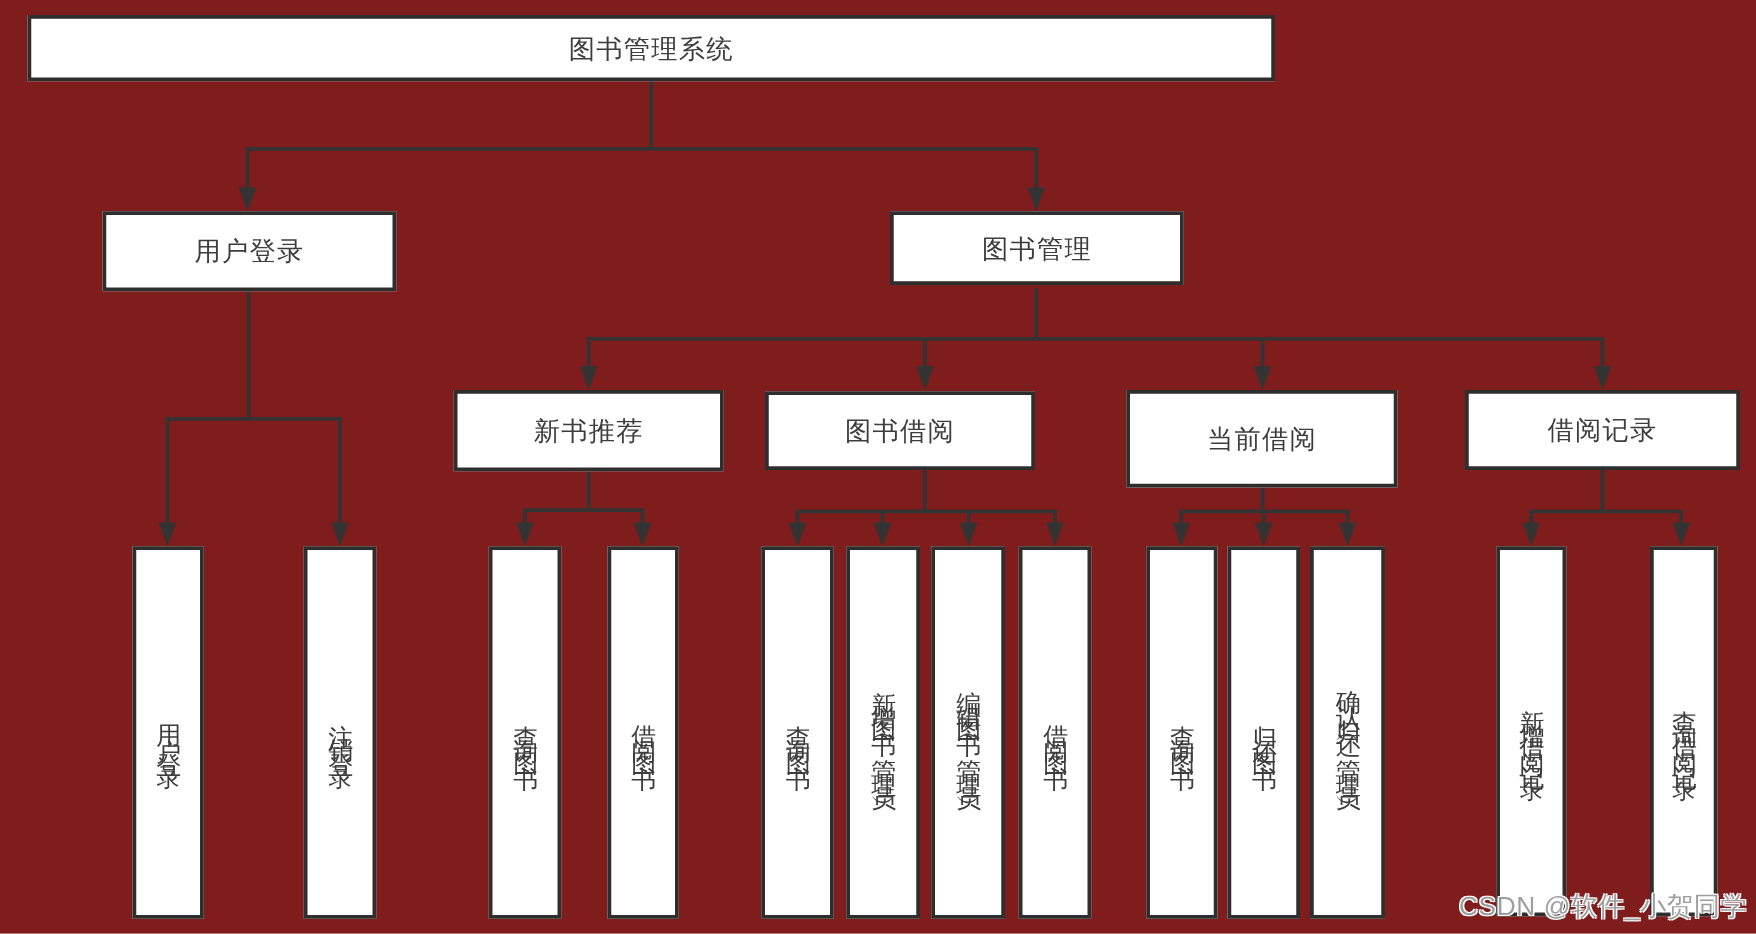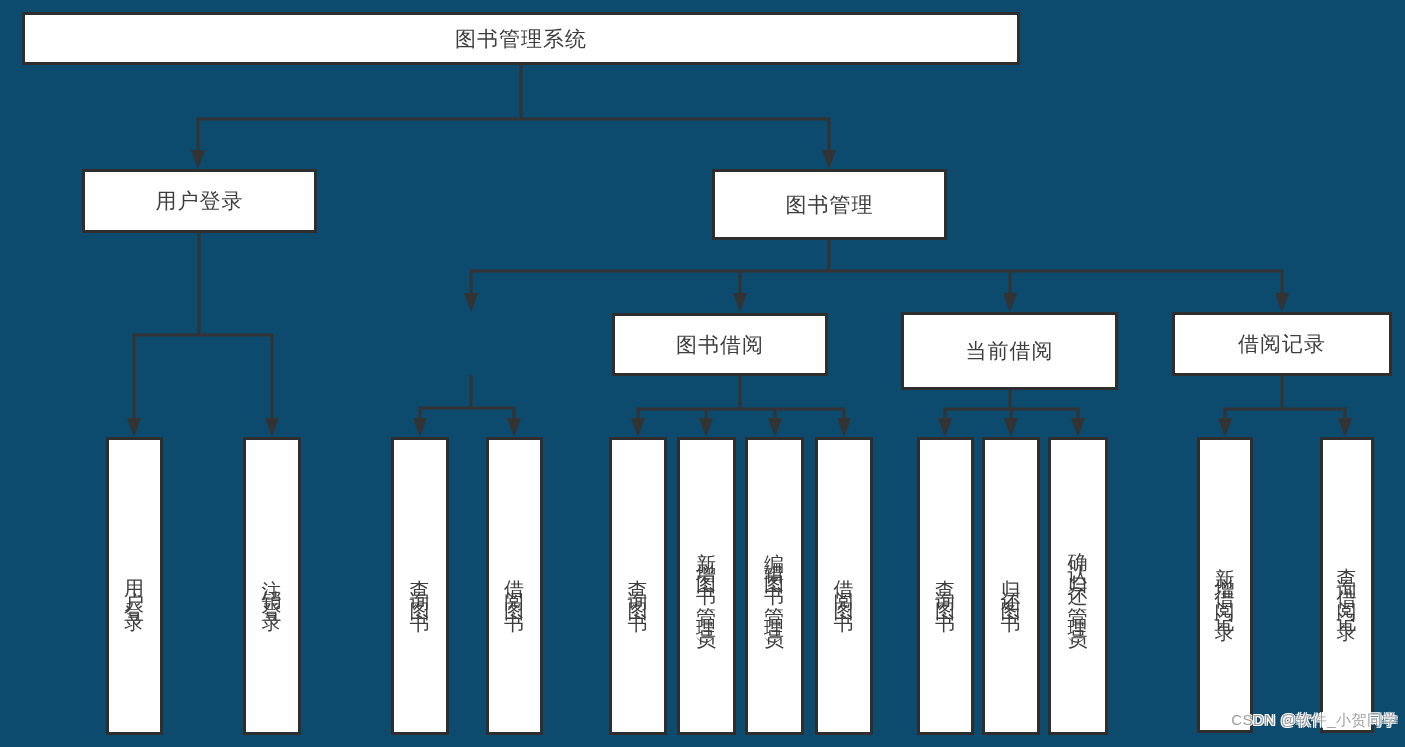--- a/index.html
+++ b/index.html
@@ -1,20 +1,20 @@
 <!DOCTYPE html>
 <html><head>
 <meta charset="utf-8">
 <style>
   html, body { margin: 0; padding: 0; background: #ffffff; }
   #page {
     position: relative;
     width: 1405px;
     height: 747px;
-    background: #0c4a6e;
+    background: #7f1d1d;
     font-family: "Liberation Sans", sans-serif;
     overflow: hidden;
   }
   #wires {
     position: absolute;
     left: 0; top: 0;
     width: 1405px; height: 747px;
     z-index: 0;
   }
   .box {
@@ -39,21 +39,21 @@
     color: #3d3d3d;
     font-size: 20px;
     letter-spacing: 11px;
     line-height: 1;
   }
   #watermark {
     position: absolute;
     right: 7px;
     top: 711px;
     z-index: 5;
-    font-size: 15px;
+    font-size: 21px;
     color: #9e9e9e;
     letter-spacing: 0.5px;
     white-space: nowrap;
     text-shadow: -1px -1px 0 #ffffff, 1px -1px 0 #ffffff,
                  -1px 1px 0 #ffffff, 1px 1px 0 #ffffff;
   }
 </style>
 </head>
 <body>
 
@@ -92,24 +92,27 @@
     </g>
   </svg>
 
   <div class="box h" style="left:22px; top:12px; width:998px; height:53px;">
     <span>图书管理系统</span>
   </div>
 
   <div class="box h" style="left:82px; top:169px; width:235px; height:64px;">
     <span>用户登录</span>
   </div>
-  <div class="box h" style="left:712px; top:169px; width:235px; height:71px;">
+  <div class="box h" style="left:712px; top:169px; width:235px; height:59px;">
     <span>图书管理</span>
   </div>
 
+  <div class="box h" style="left:363px; top:312px; width:216px; height:65px;">
+    <span>新书推荐</span>
+  </div>
   <div class="box h" style="left:612px; top:313px; width:216px; height:63px;">
     <span>图书借阅</span>
   </div>
   <div class="box h" style="left:901px; top:312px; width:217px; height:78px;">
     <span>当前借阅</span>
   </div>
   <div class="box h" style="left:1172px; top:312px; width:220px; height:64px;">
     <span>借阅记录</span>
   </div>
 

